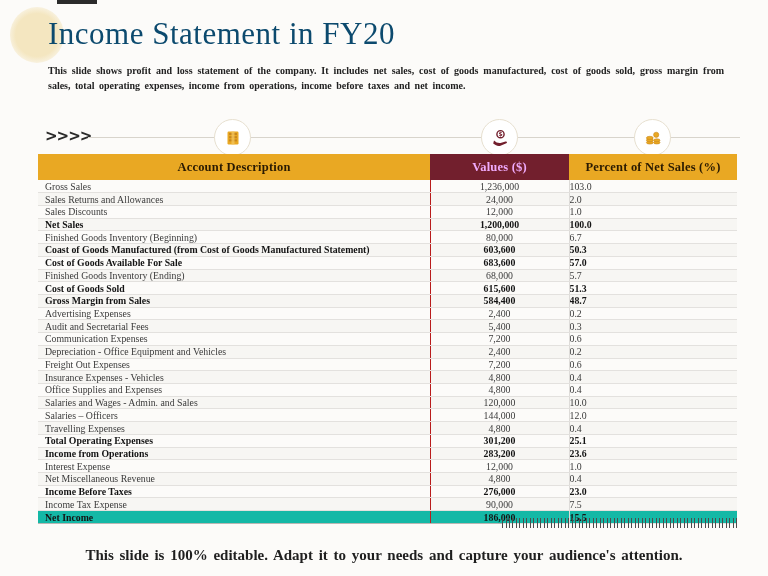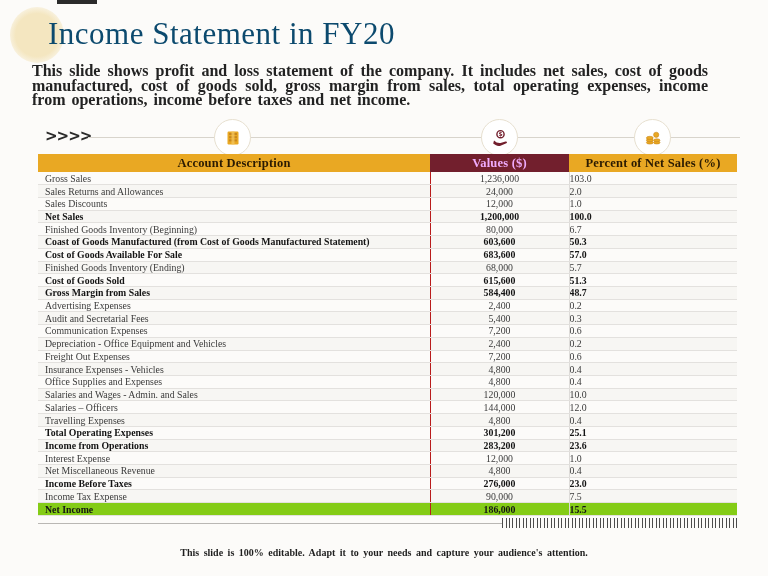--- a/index.html
+++ b/index.html
@@ -19,22 +19,22 @@
   .top-mark {
     position: absolute; left: 57px; top: 0; width: 40px; height: 4px;
     background: #2b2b2b;
   }
 
   .title {
     position: absolute; left: 48px; top: 16px; width: 680px;
     font-size: 31px; font-weight: 500; color: #0c4a6e; letter-spacing: 0.5px;
   }
   .description {
-    position: absolute; left: 32px; top: 64px; width: 676px;
-    font-size: 16px; font-weight: 600; color: #222; line-height: 14.5px;
+    position: absolute; left: 48px; top: 64px; width: 676px;
+    font-size: 10px; font-weight: 600; color: #222; line-height: 14.5px;
     text-align: justify; word-spacing: 2px;
   }
 
   
   .process-row { position: absolute; left: 0; top: 118px; width: 768px; height: 40px; }
   .chevrons {
     position: absolute; left: 45px; top: 9px; font-size: 15px; font-weight: 700;
     color: #2a2a2a; letter-spacing: -1px; font-family: "DejaVu Sans", sans-serif;
   }
   .hline { position: absolute; left: 88px; top: 19px; width: 652px; height: 1px; background: #d8d4cc; }
@@ -50,48 +50,48 @@
   
   .income-table {
     position: absolute; left: 38px; top: 154px; width: 699px;
     border-collapse: collapse; table-layout: fixed;
   }
   .income-table col.c-account { width: 392px; }
   .income-table col.c-value   { width: 139px; }
   .income-table col.c-percent { width: 168px; }
 
   .income-table thead th {
-    height: 18px; font-size: 12.5px; font-weight: 700; 
+    height: 26px; font-size: 12.5px; font-weight: 700; 
     letter-spacing: 0.2px;
   }
   .income-table thead th.h-gold  { background: #E9A823; color: #2b1b02; }
   .income-table thead th.h-maroon{ background: #721F2D; color: #f0abfc; }
 
   .income-table tbody td {
     height: 12.73px; font-size: 9.8px; color: #3a3a3a;
     border-bottom: 1px solid #e3e1de; line-height: 11px;
     white-space: nowrap; overflow: hidden;
   }
   .income-table tbody td.account { text-align: left; padding-left: 7px; border-right: 1px solid #b91c1c; }
   .income-table tbody td.value   { text-align: center; border-right: 1px solid #dddbd8; }
   .income-table tbody td.percent { text-align: left; }
   .income-table tbody tr:nth-child(even) td { background: #f7f6f3; }
   .income-table tbody tr.bold td { font-weight: 700; color: #141414; }
-  .income-table tbody tr.shaded td { background: #84cc16; margin-left: 32px; }
+  .income-table tbody tr.shaded td { background: #14b8a6; margin-left: 32px; }
 
   
   .bottom-line { position: absolute; left: 38px; top: 523px; width: 464px; height: 1px; background: #b9b7b4; }
   .bottom-stripes {
     position: absolute; left: 502px; top: 518px; width: 238px; height: 10px;
     background: repeating-linear-gradient(90deg, #4c4c4c 0, #4c4c4c 1px, transparent 1px, transparent 3.5px);
   }
 
   .footer {
     position: absolute; left: 0; top: 547px; width: 768px;
-    text-align: center; font-size: 10px; font-weight: 600; color: #1f1f1f;
+    text-align: center; font-size: 15px; font-weight: 600; color: #1f1f1f;
     word-spacing: 2px;
   }
 </style>
 </head>
 <body>
 
 <div class="slide">
 
   <div class="title-circle"></div>
   <div class="top-mark"></div>

